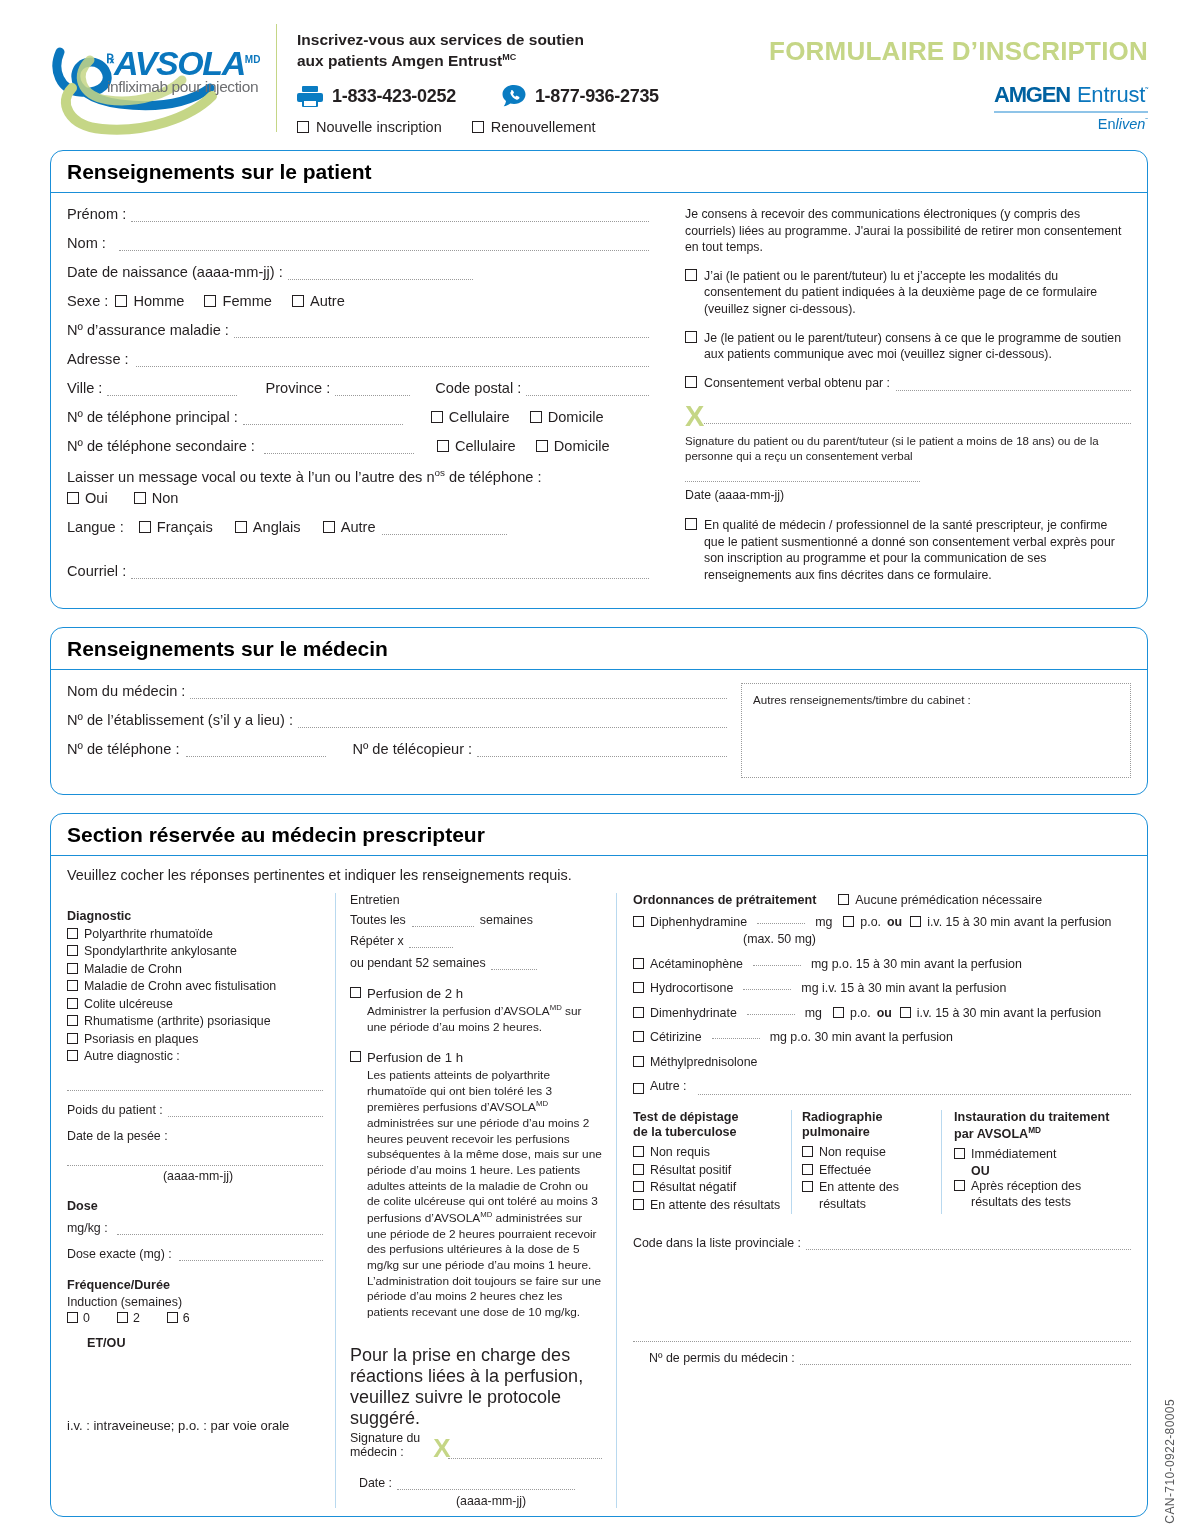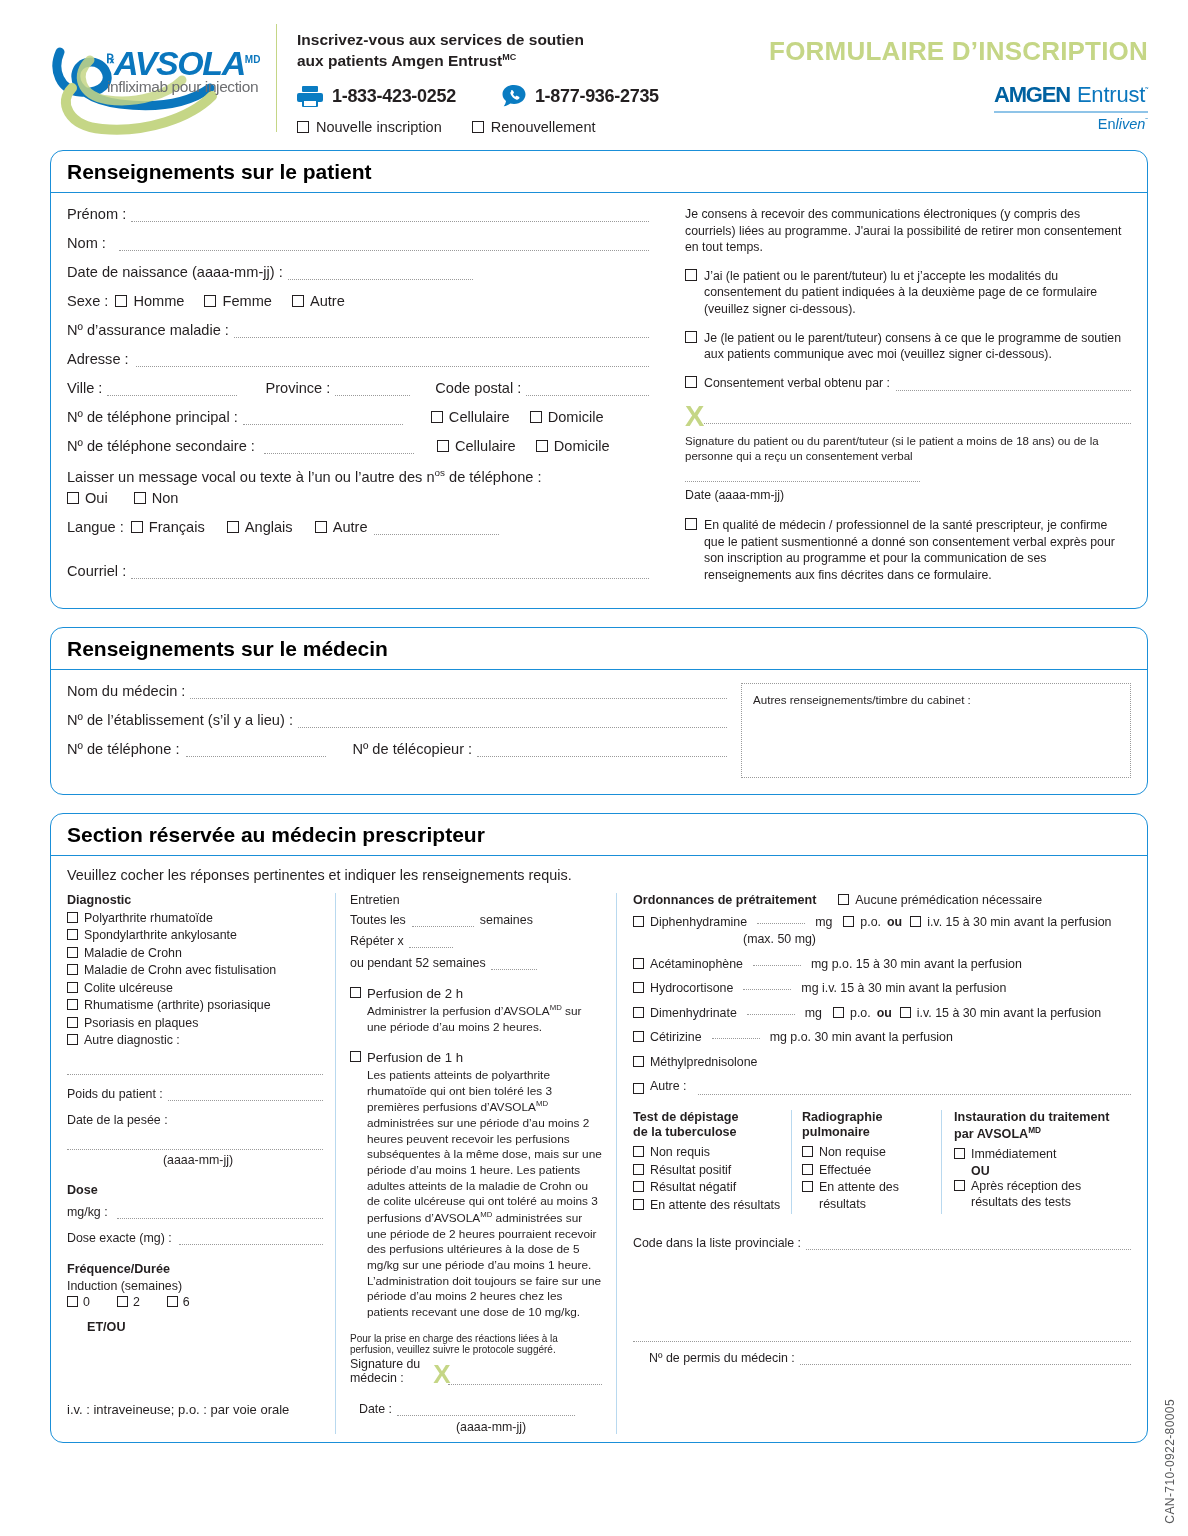--- a/index.html
+++ b/index.html
@@ -120,21 +120,21 @@
   
   .doc-left { width:660px; }
   .doc-box {
     flex:1; border:1.4px dotted #9a9a9a; margin-left:14px;
     padding:9px 11px; font-size:11.6px; color:#231f20; min-height:95px;
   }
 
   
   .presc-intro { font-size:14.4px; margin-bottom:10px; }
   .cols3 { display:flex; font-size:12.4px; }
-  .col-a { width:268px; padding-right:12px; }
+  .col-a { width:268px; padding-right:12px;margin-top:16px; }
   .col-b { width:281px; padding:0 14px; border-left:1px solid #b9d9ef; }
   .col-c { flex:1; padding-left:16px; border-left:1px solid #b9d9ef; }
 
   .colhd { font-weight:bold; font-size:12.6px; margin-bottom:3px; }
   .cline { display:flex; align-items:flex-start; gap:6px; margin-bottom:1px; line-height:1.33; }
   .cline .cb { margin-top:2px; }
   .indent { padding-left:17px; line-height:1.33; }
 
   .mini-dots { display:inline-block; border-bottom:1.4px dotted #9a9a9a; height:10px; vertical-align:bottom; }
 
@@ -306,21 +306,21 @@
               <span class="cb"></span>
               <span>Oui</span>
             </label>
           <label style="display:flex;align-items:center;gap:6px;margin-left:26px;">
               <span class="cb"></span>
               <span>Non</span>
             </label>
         </div>
         <div class="frow" style="gap:0;margin-bottom:28px;">
           <span class="lbl">Langue :</span>
-          <label style="display:flex;align-items:center;gap:6px;margin-left:7px;">
+          <label style="display:flex;align-items:center;gap:6px;margin-left:15px;">
               <span class="cb"></span>
               <span>Français</span>
             </label>
           <label style="display:flex;align-items:center;gap:6px;margin-left:22px;">
               <span class="cb"></span>
               <span>Anglais</span>
             </label>
           <label style="display:flex;align-items:center;gap:6px;margin-left:22px;">
               <span class="cb"></span>
               <span>Autre</span>
@@ -504,21 +504,21 @@
         <div class="indent" style="font-size:11.8px;">
           <span>Administrer la perfusion d’AVSOLA</span><span class="med-sup">MD</span><span> sur une période d’au moins 2 heures.</span>
         </div>
 
         <div class="cline" style="margin-top:14px;">
           <span class="cb cb-sm"></span>
           <span style="font-size:13.2px;">Perfusion de 1 h</span>
         </div>
         <div class="indent" style="font-size:11.8px;" id="inf1h">Les patients atteints de polyarthrite rhumatoïde qui ont bien toléré les 3 premières perfusions d’AVSOLA<span class="med-sup">MD</span> administrées sur une période d’au moins 2 heures peuvent recevoir les perfusions subséquentes à la même dose, mais sur une période d’au moins 1 heure. Les patients adultes atteints de la maladie de Crohn ou de colite ulcéreuse qui ont toléré au moins 3 perfusions d’AVSOLA<span class="med-sup">MD</span> administrées sur une période de 2 heures pourraient recevoir des perfusions ultérieures à la dose de 5 mg/kg sur une période d’au moins 1 heure. L’administration doit toujours se faire sur une période d’au moins 2 heures chez les patients recevant une dose de 10 mg/kg.</div>
 
-        <div style="font-size:10px;margin-top:12px;">Pour la prise en charge des réactions liées à la perfusion, veuillez suivre le protocole suggéré.</div>
+        <div style="font-size:18px;margin-top:24px;">Pour la prise en charge des réactions liées à la perfusion, veuillez suivre le protocole suggéré.</div>
 
         <div style="display:flex;align-items:flex-end;margin-top:2px;position:relative;">
           <span>Signature du médecin :</span>
           <span class="sig-x" style="font-size:26px;margin-left:6px;">X</span>
           <span class="mini-dots" style="width:255px;margin-left:-3px;"></span>
         </div>
 
         <div style="display:flex;align-items:flex-end;margin-top:17px;padding-left:9px;">
           <span>Date :</span>
           <span class="mini-dots" style="width:178px;margin-left:5px;"></span>

